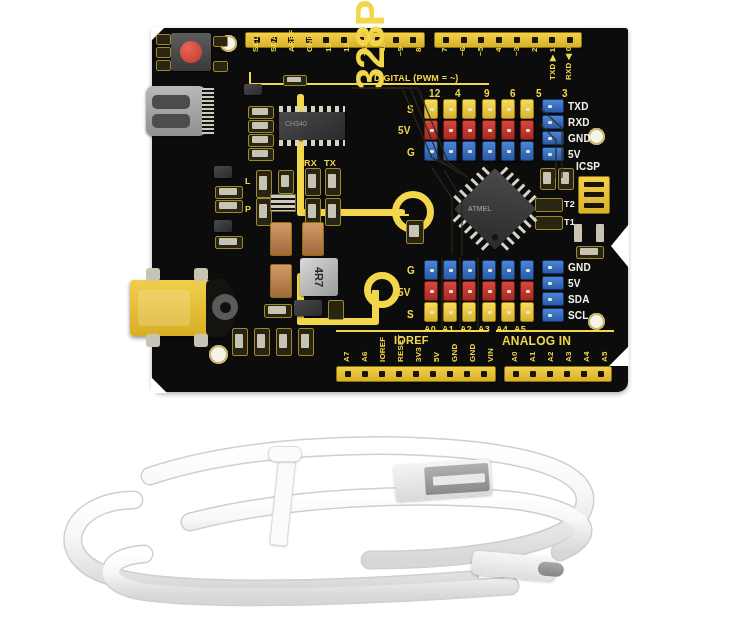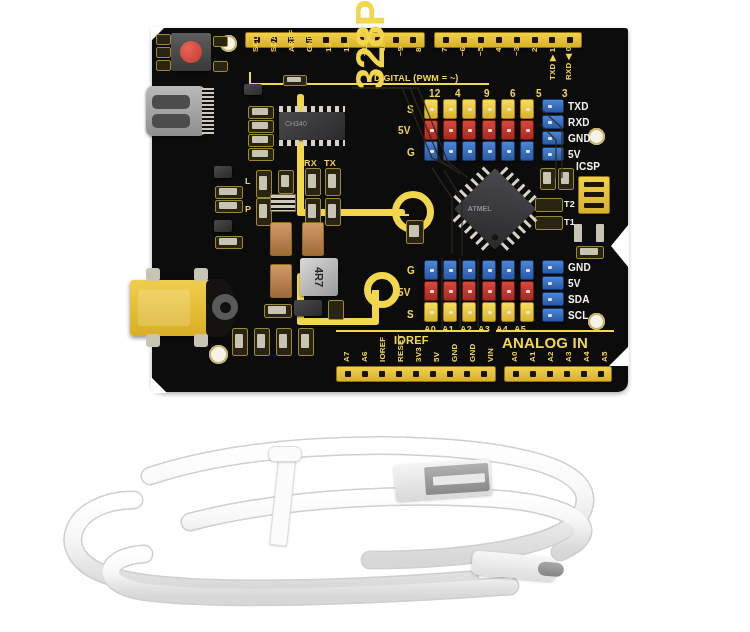--- a/index.html
+++ b/index.html
@@ -442,21 +442,21 @@
     <div class="hdr" style="left:352px;top:338px;width:108px;height:16px;">
       <span class="pin"></span>
         <span class="pin"></span>
       <span class="pin"></span>
         <span class="pin"></span>
       <span class="pin"></span>
         <span class="pin"></span>
     </div>
 
     <div class="silk" style="left:242px;top:306px;font-size:11px;">IOREF</div>
-    <div class="silk" style="left:350px;top:306px;font-size:15px;">ANALOG  IN</div>
+    <div class="silk" style="left:350px;top:306px;font-size:12px;">ANALOG  IN</div>
     <div class="art" style="left:184px;top:302px;width:152px;height:2px;"></div>
     <div class="art" style="left:344px;top:302px;width:118px;height:2px;"></div>
 
     <div class="silk v" style="left:190px;top:334px;">A7</div>
     <div class="silk v" style="left:208px;top:334px;">A6</div>
     <div class="silk v" style="left:226px;top:334px;">IOREF</div>
     <div class="silk v" style="left:244px;top:334px;">RESET</div>
     <div class="silk v" style="left:262px;top:334px;">3V3</div>
     <div class="silk v" style="left:280px;top:334px;">5V</div>
     <div class="silk v" style="left:298px;top:334px;">GND</div>

